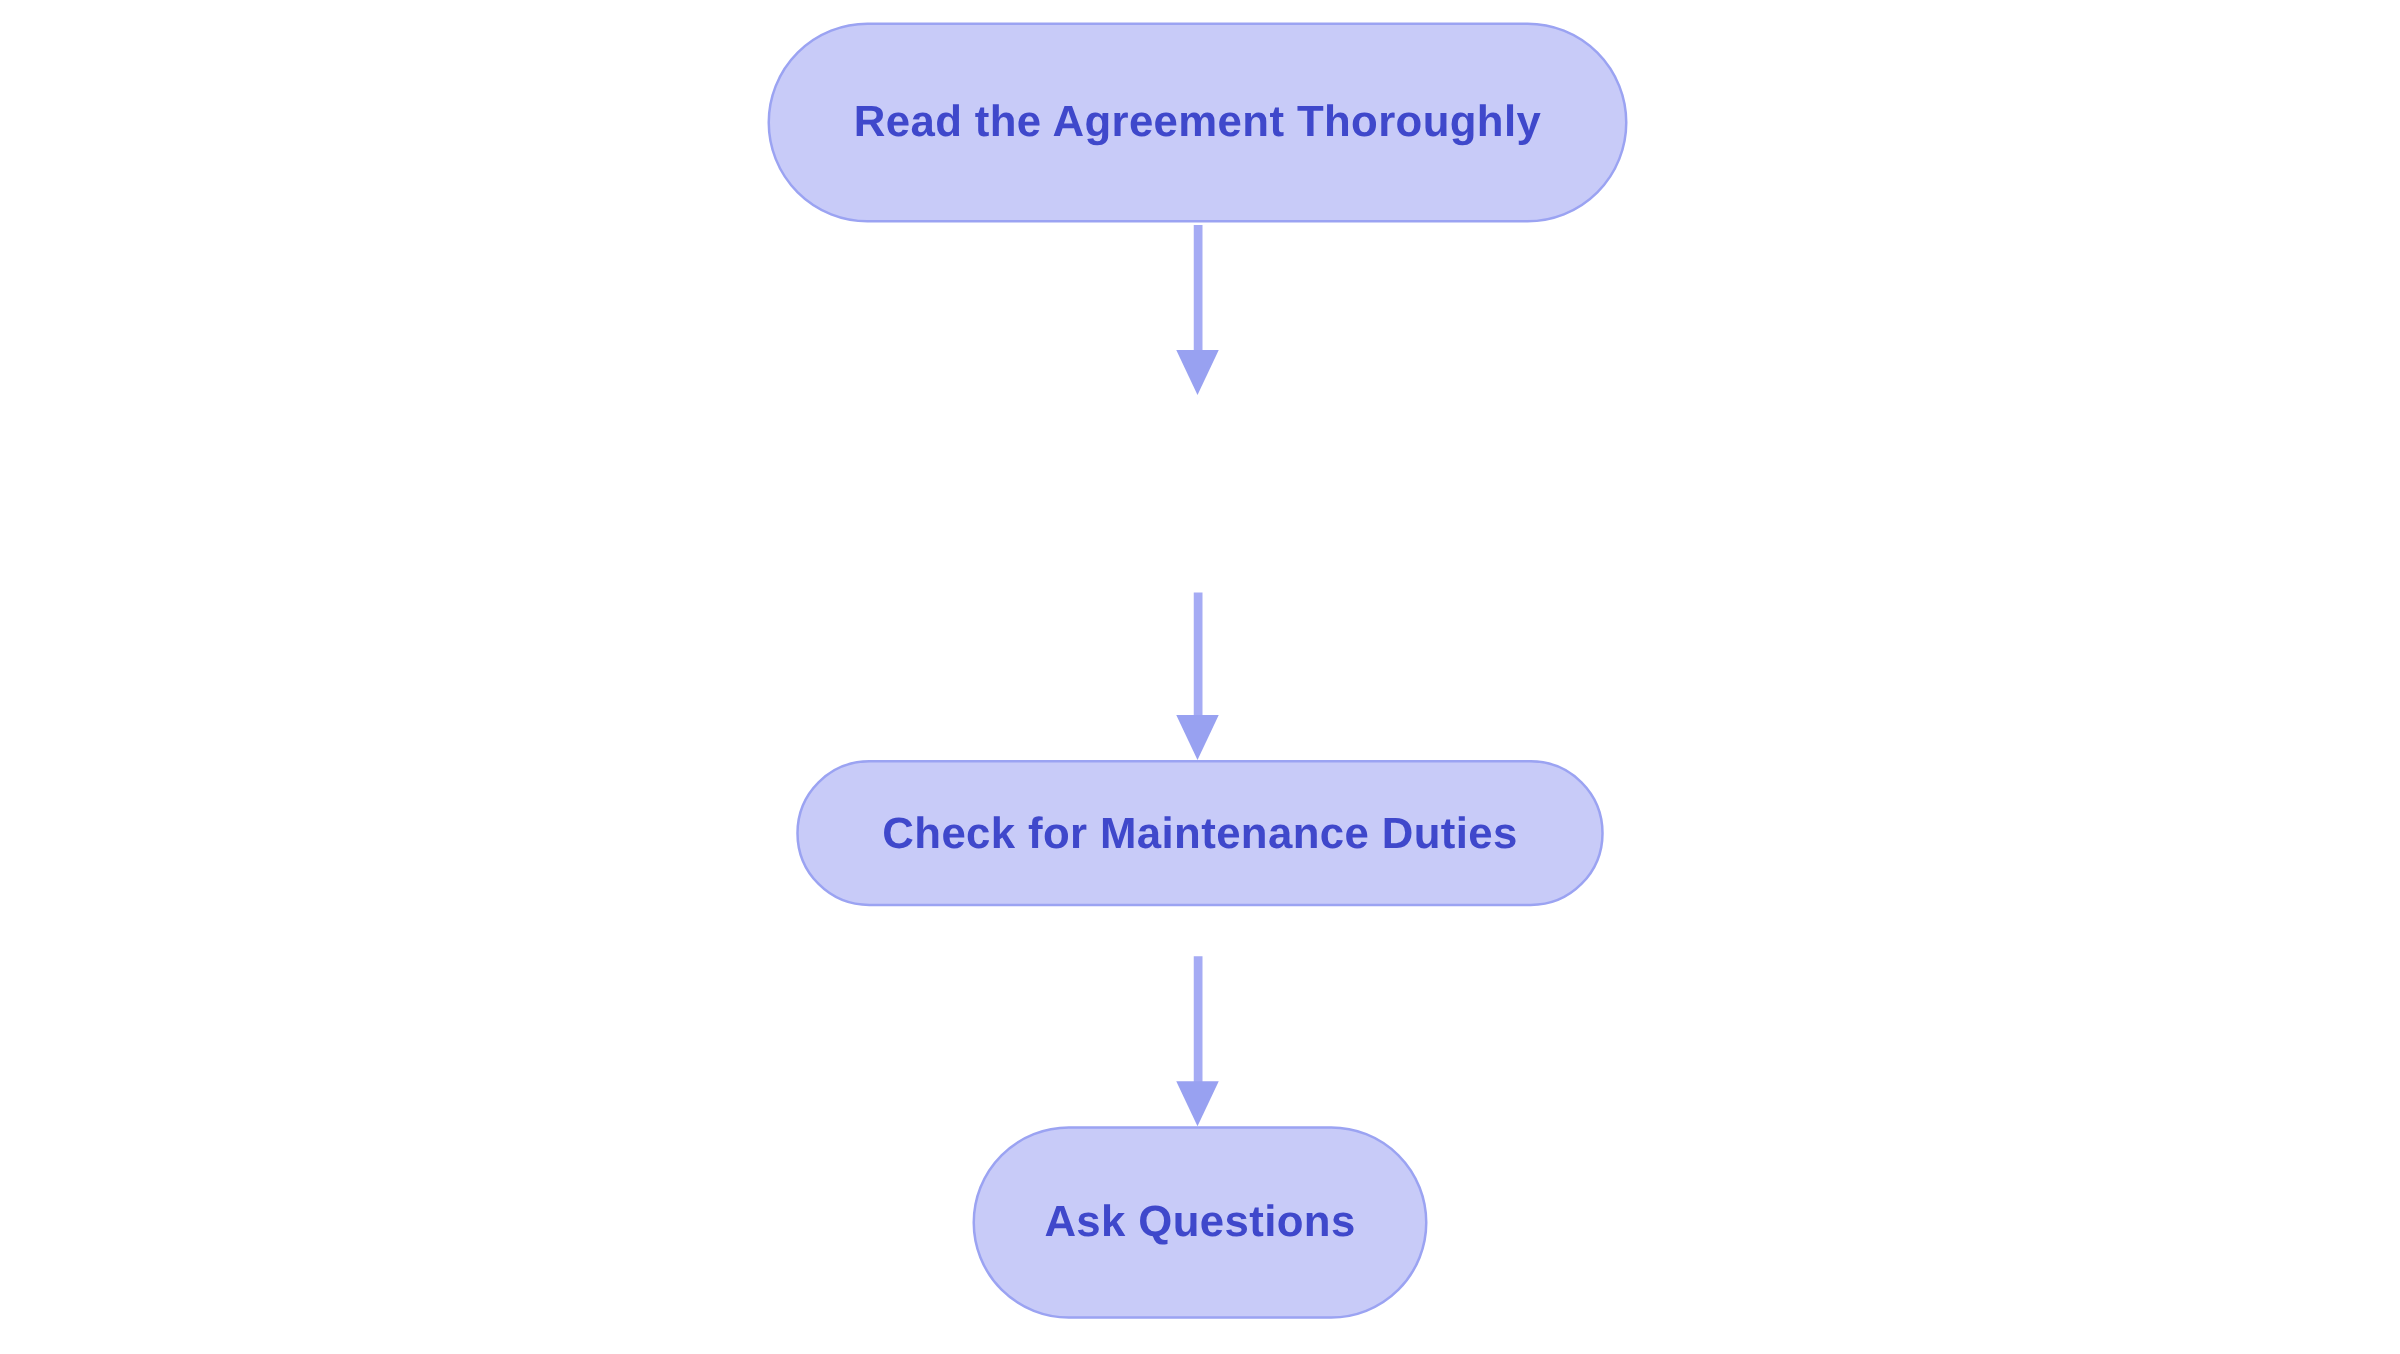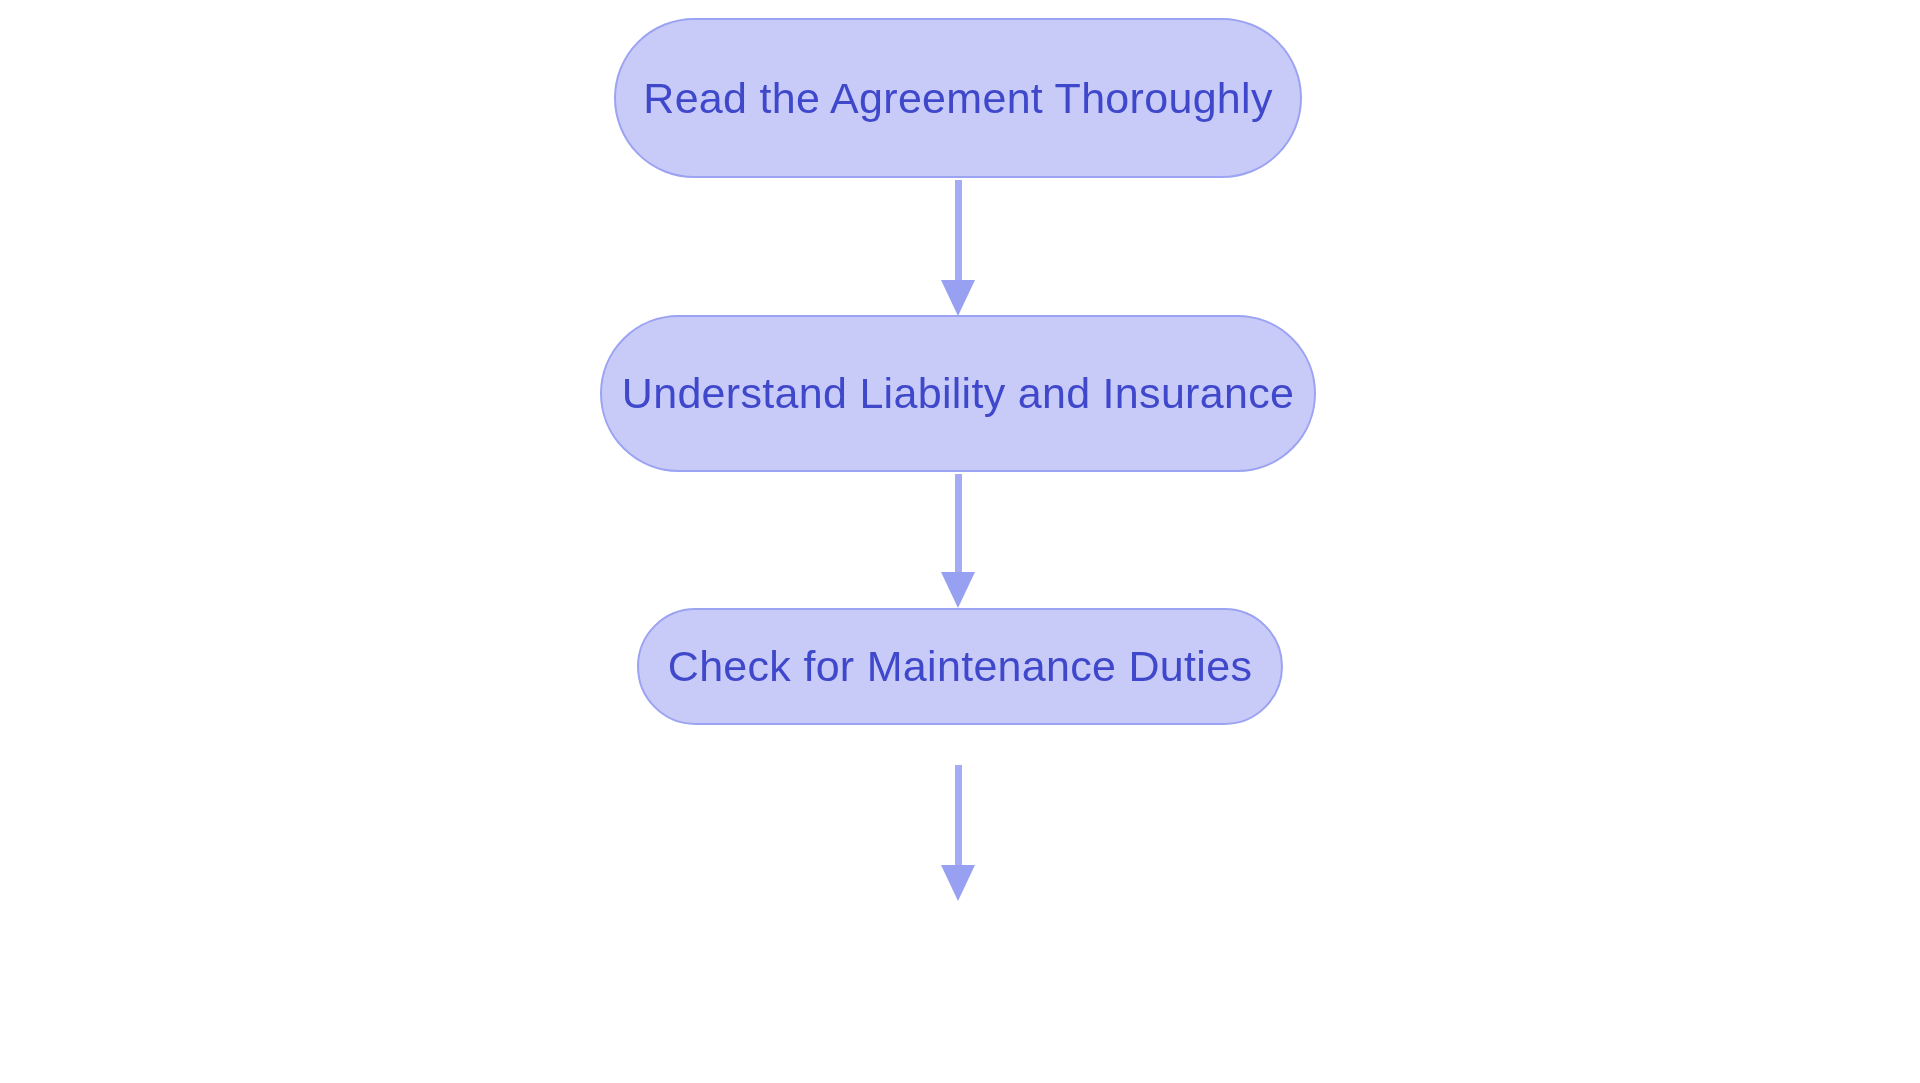--- a/index.html
+++ b/index.html
@@ -15,27 +15,28 @@
     font-family: "Liberation Sans", sans-serif;
     overflow: hidden;
   }
   .flow-node {
     position: absolute;
     box-sizing: border-box;
     background: var(--node-fill, #c8cbf8);
     border: 2px solid var(--node-border, #9ba3f2);
     border-radius: 80px;
     color: var(--node-text, #3f48cb);
-    font-size: 43px;
+    font-size: 35px;
     letter-spacing: 0.3px;
     display: flex;
     align-items: center;
     justify-content: center;
     text-align: center;
     white-space: nowrap;
+    font-weight: bold;
   }
   .n1 { left: 614px; top: 18px;  width: 688px; height: 160px; }
   .n2 { left: 600px; top: 315px; width: 716px; height: 157px; }
   .n3 { left: 637px; top: 608px; width: 646px; height: 117px; }
   .n4 { left: 778px; top: 901px; width: 364px; height: 154px; }
 
   .connector { position: absolute; }
   .connector .shaft {
     position: absolute;
     left: 955px;
@@ -67,32 +68,32 @@
 
   <div class="flow-node n1">
     <span>Read the Agreement Thoroughly</span>
   </div>
 
   <div class="connector c1">
     <span class="shaft"></span>
     <span class="head"></span>
   </div>
 
-  <div class="flow-node n2">
-    <span>Understand Liability and Insurance</span>
-  </div>
 
   <div class="connector c2">
     <span class="shaft"></span>
     <span class="head"></span>
   </div>
 
   <div class="flow-node n3">
     <span>Check for Maintenance Duties</span>
   </div>
 
   <div class="connector c3">
     <span class="shaft"></span>
     <span class="head"></span>
   </div>
 
+  <div class="flow-node n4">
+    <span>Ask Questions</span>
+  </div>
 
 </div>
 
 </body></html>

